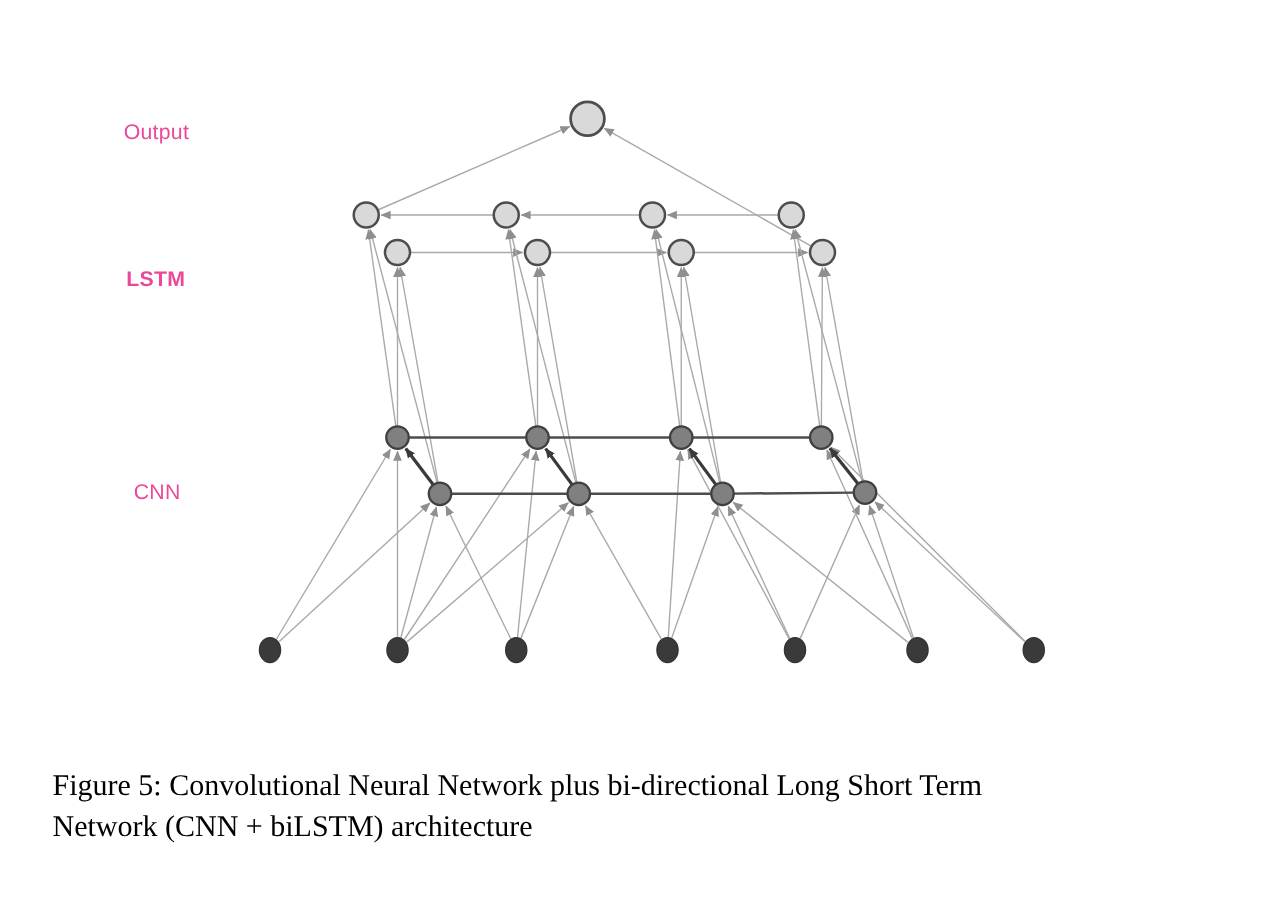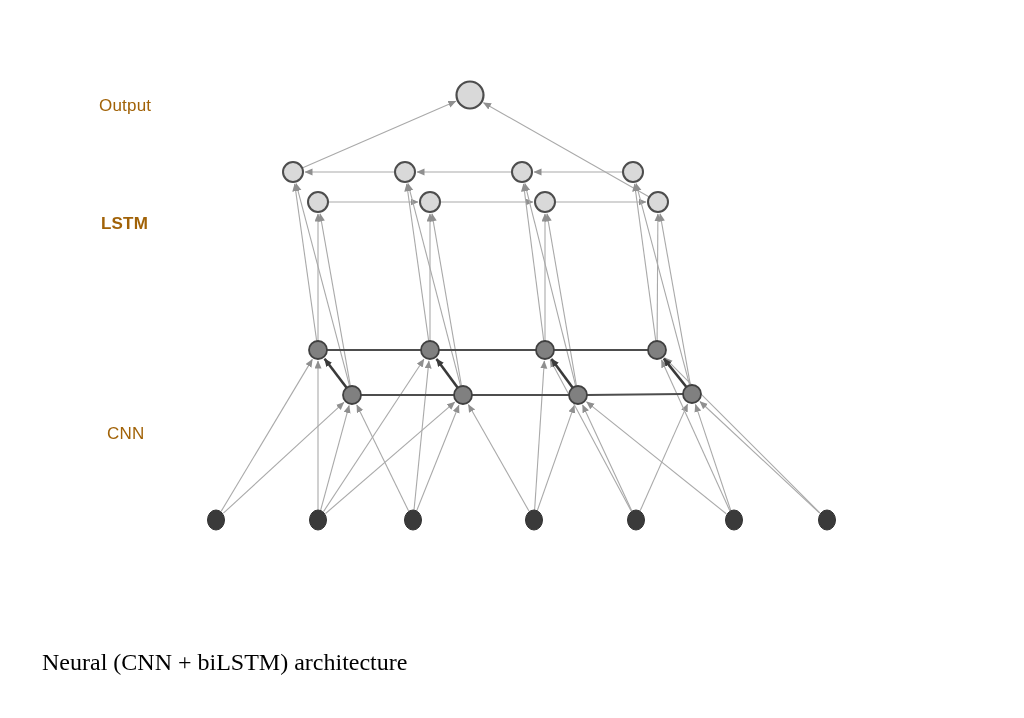--- a/index.html
+++ b/index.html
@@ -12,27 +12,27 @@
     font-family: "Liberation Sans", sans-serif;
   }
   .diagram-svg {
     position: absolute;
     left: 0; top: 0;
   }
   .layer-label {
     position: absolute;
     font-family: "Liberation Sans", sans-serif;
     font-size: 17px;
-    color: #a16207;
+    color: #ec4899;
     letter-spacing: 0.2px;
     white-space: nowrap;
   }
   .label-output { left: 99px;  top: 96px;  }
   .label-lstm   { left: 101px; top: 214px; font-weight: bold; }
-  .label-cnn    { left: 107px; top: 424px; }
+  .label-cnn    { left: 107px; top: 384px; }
   .caption {
     position: absolute;
     left: 42px;
     top: 613px;
     width: 930px;
     margin: 0;
     font-family: "Liberation Serif", serif;
     font-size: 24px;
     line-height: 33px;
     color: #000000;
@@ -129,15 +129,15 @@
       <ellipse cx="534" cy="520" rx="8.5" ry="10" fill="#3a3a3a" stroke="#333333" stroke-width="1"></ellipse>
       <ellipse cx="636" cy="520" rx="8.5" ry="10" fill="#3a3a3a" stroke="#333333" stroke-width="1"></ellipse>
       <ellipse cx="734" cy="520" rx="8.5" ry="10" fill="#3a3a3a" stroke="#333333" stroke-width="1"></ellipse>
       <ellipse cx="827" cy="520" rx="8.5" ry="10" fill="#3a3a3a" stroke="#333333" stroke-width="1"></ellipse>
     </svg>
 
   <div class="layer-label label-output">Output</div>
   <div class="layer-label label-lstm">LSTM</div>
   <div class="layer-label label-cnn">CNN</div>
 
-  <p class="caption"><br><span>Neural (CNN + biLSTM) architecture</span></p>
+  <p class="caption"><span>Figure 5: Convolutional Neural Network plus bi-directional Long Short Term</span><br><span>Network (CNN + biLSTM) architecture</span></p>
 
 </div>
 
 </body></html>

